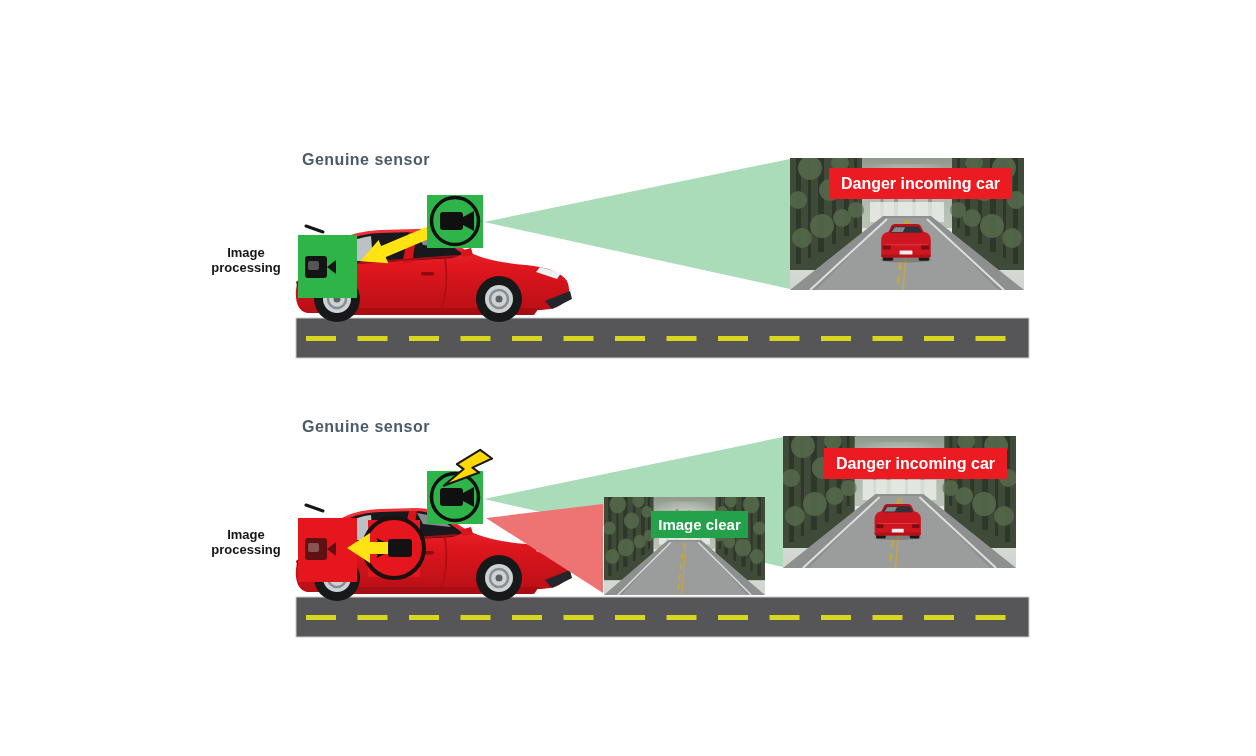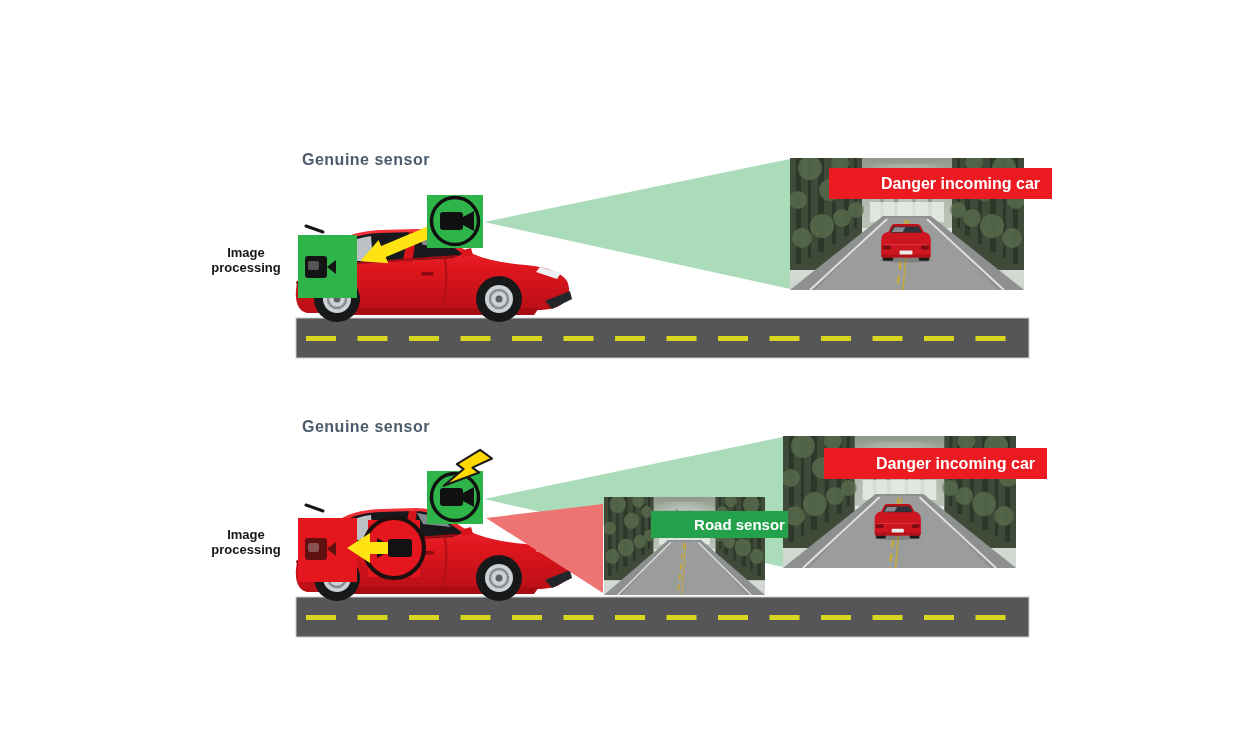--- a/index.html
+++ b/index.html
@@ -14,21 +14,21 @@
     position:absolute;font-size:16px;font-weight:bold;letter-spacing:.5px;
     color:var(--heading,#4c5b6c);white-space:nowrap;
   }
   .proc-label{
     position:absolute;width:96px;text-align:center;font-size:13px;line-height:1.18;
     font-weight:bold;color:var(--label-black,#161616);
   }
   .photo{position:absolute;}
   .banner{
     position:absolute;display:flex;align-items:center;justify-content:center;
-    color:#fff;font-weight:bold;text-align:center;white-space:nowrap;padding-left:40px;
+    color:#fff;font-weight:bold;text-align:center;white-space:nowrap;
   }
   .banner.red{background:var(--banner-red,#ec1b22);font-size:16px;}
   .banner.green{background:var(--banner-green,#23a24b);font-size:15px;}
 </style>
 </head>
 <body>
 
 <div id="canvas">
 
   <svg class="abs bgsvg" width="1256" height="756" viewBox="0 0 1256 756">
@@ -191,21 +191,21 @@
   <svg class="photo" style="left:604px;top:497px" width="161" height="98" viewBox="0 0 234 132" preserveAspectRatio="none">
     <use href="#scene"></use>
   </svg>
 
   <svg class="photo" style="left:783px;top:436px" width="233" height="132" viewBox="0 0 234 132" preserveAspectRatio="none">
     <use href="#scene"></use>
     <use href="#carRear" transform="translate(89,68) scale(0.75)"></use>
   </svg>
 
   <div class="banner red" style="left:829px;top:168px;width:183px;height:31px">Danger incoming car</div>
-  <div class="banner green" style="left:651px;top:511px;width:97px;height:27px">Road sensor</div>
+  <div class="banner green" style="left:651px;top:511px;width:97px;height:27px">Image clear</div>
   <div class="banner red" style="left:824px;top:448px;width:183px;height:31px">Danger incoming car</div>
 
   <div class="heading" style="left:302px;top:151px">Genuine sensor</div>
   <div class="heading" style="left:302px;top:418px">Genuine sensor</div>
 
   <div class="proc-label" style="left:198px;top:245px">Image processing</div>
   <div class="proc-label" style="left:198px;top:527px">Image processing</div>
 
 </div>
 

